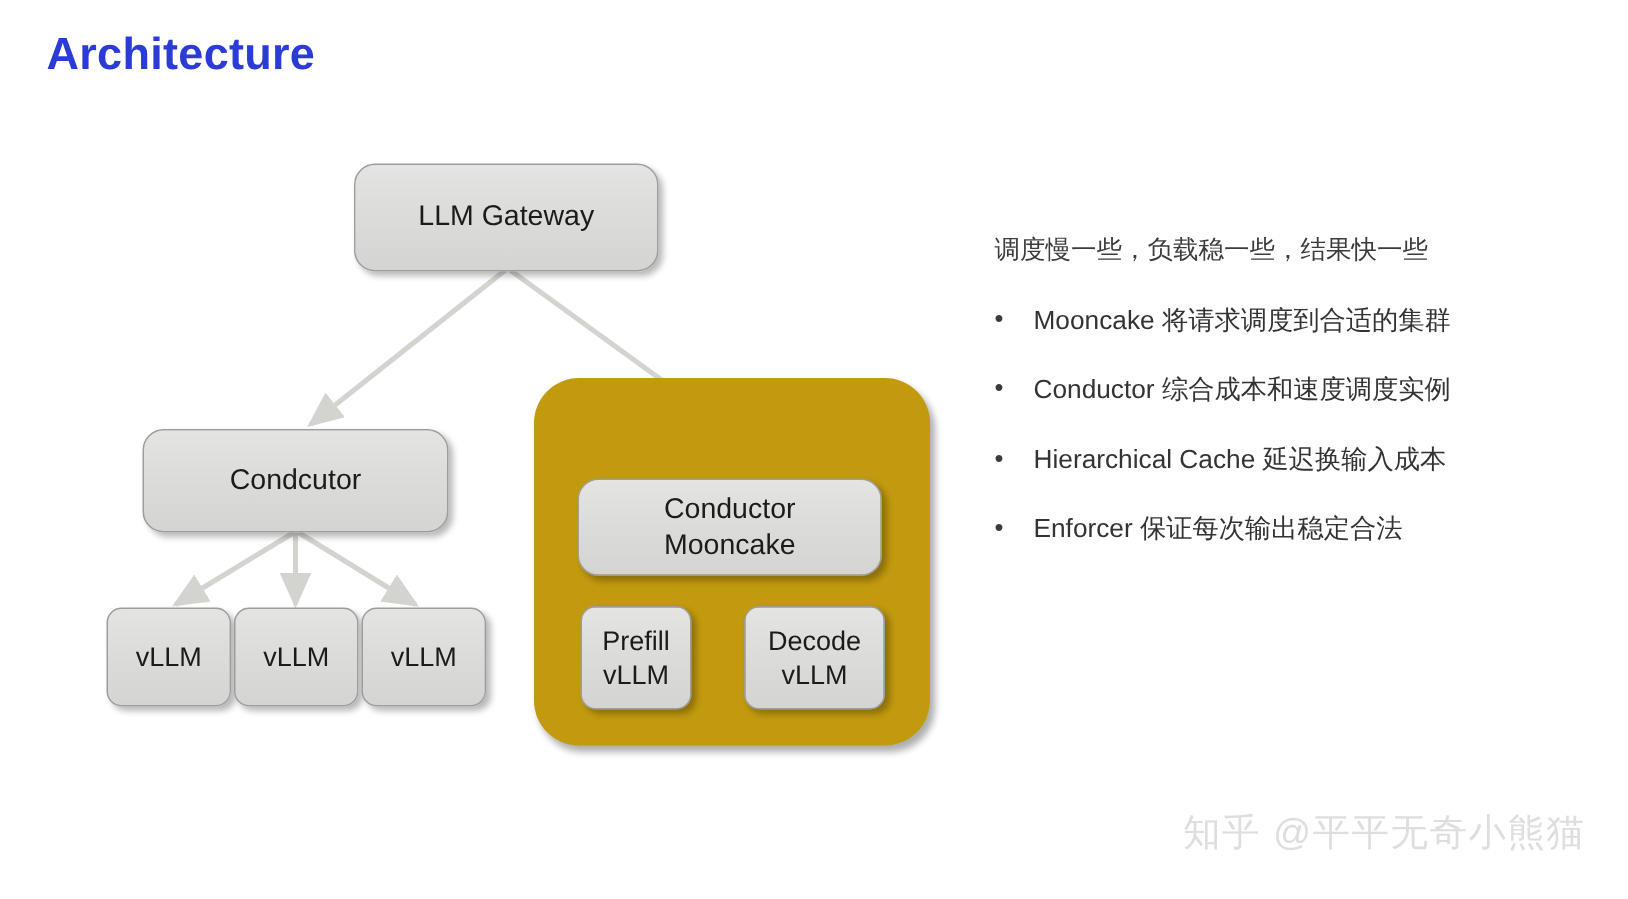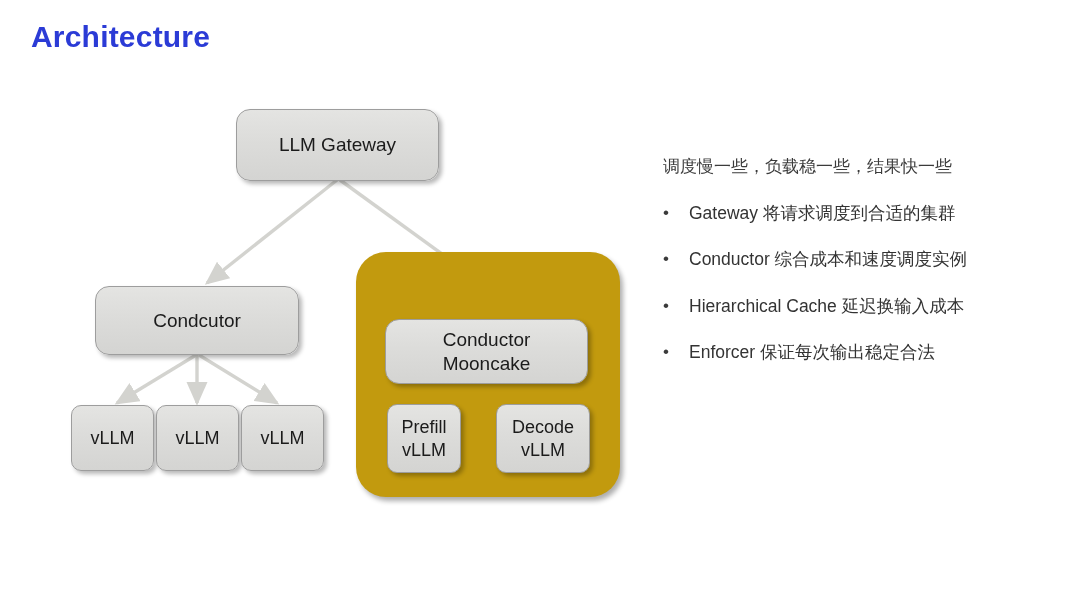--- a/index.html
+++ b/index.html
@@ -205,34 +205,35 @@
     </div>
 
   </div>
 
   <div id="text-column">
 
     <div id="lead-text">调度慢一些，负载稳一些，结果快一些</div>
 
     <div class="bullet-row">
       <span class="bullet-dot">•</span>
-      <span class="bullet-text">Gateway 将请求调度到合适的集群</span>
+      <span class="bullet-text">Mooncake 将请求调度到合适的集群</span>
     </div>
 
     <div class="bullet-row">
       <span class="bullet-dot">•</span>
       <span class="bullet-text">Conductor 综合成本和速度调度实例</span>
     </div>
 
     <div class="bullet-row">
       <span class="bullet-dot">•</span>
       <span class="bullet-text">Hierarchical Cache 延迟换输入成本</span>
     </div>
 
     <div class="bullet-row">
       <span class="bullet-dot">•</span>
       <span class="bullet-text">Enforcer 保证每次输出稳定合法</span>
     </div>
 
   </div>
 
+  <div id="watermark">知乎 @平平无奇小熊猫</div>
 
 </div>
 
 </body></html>

